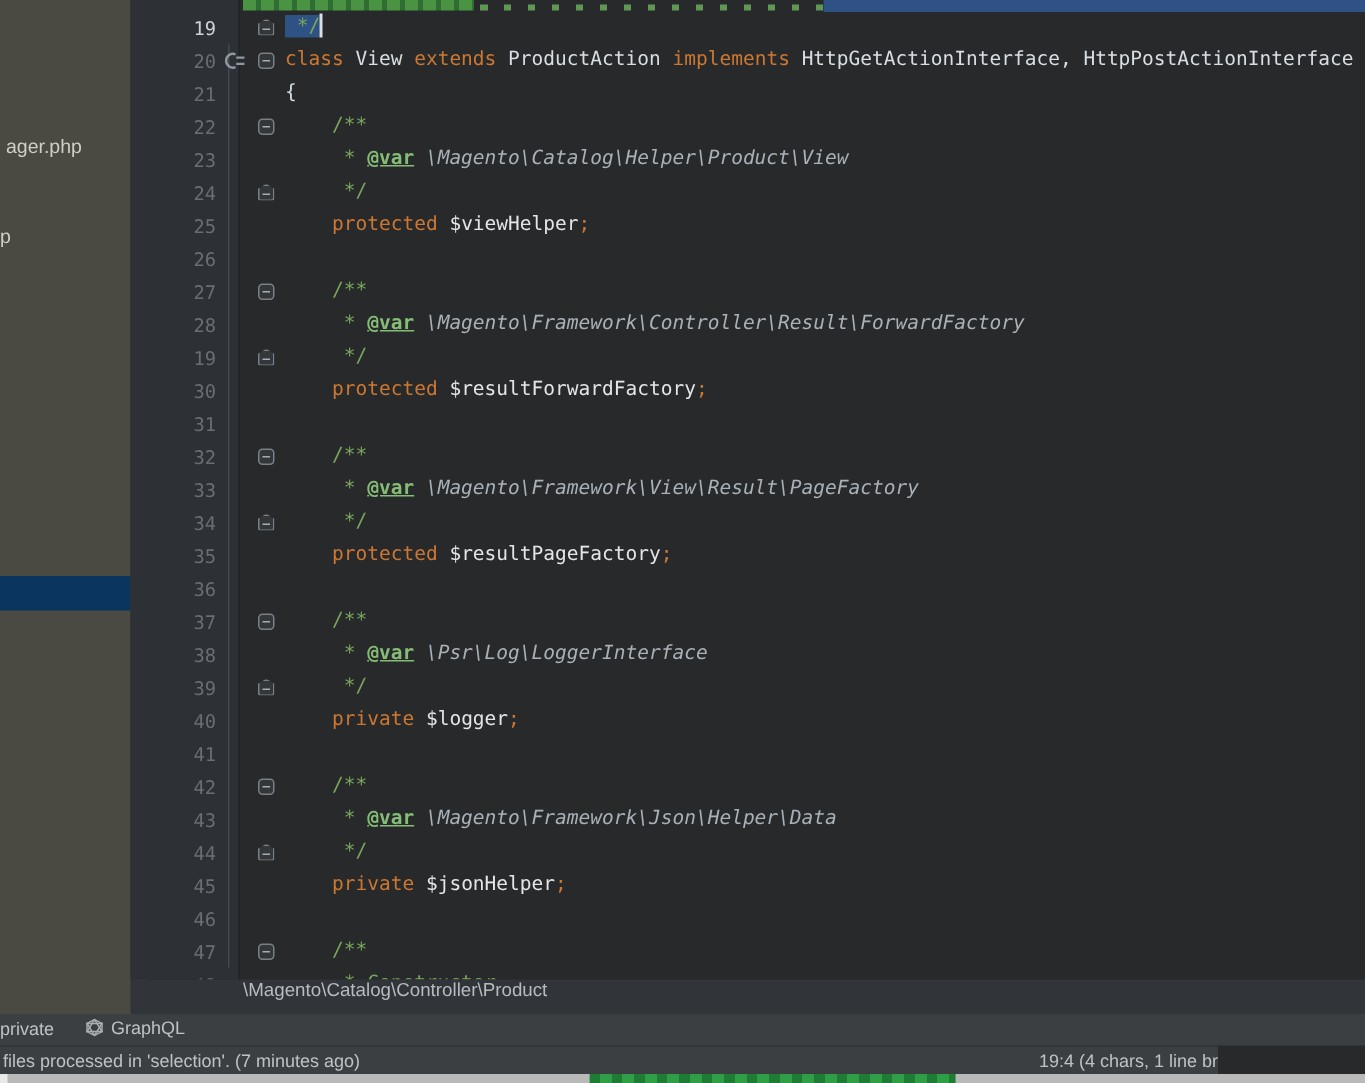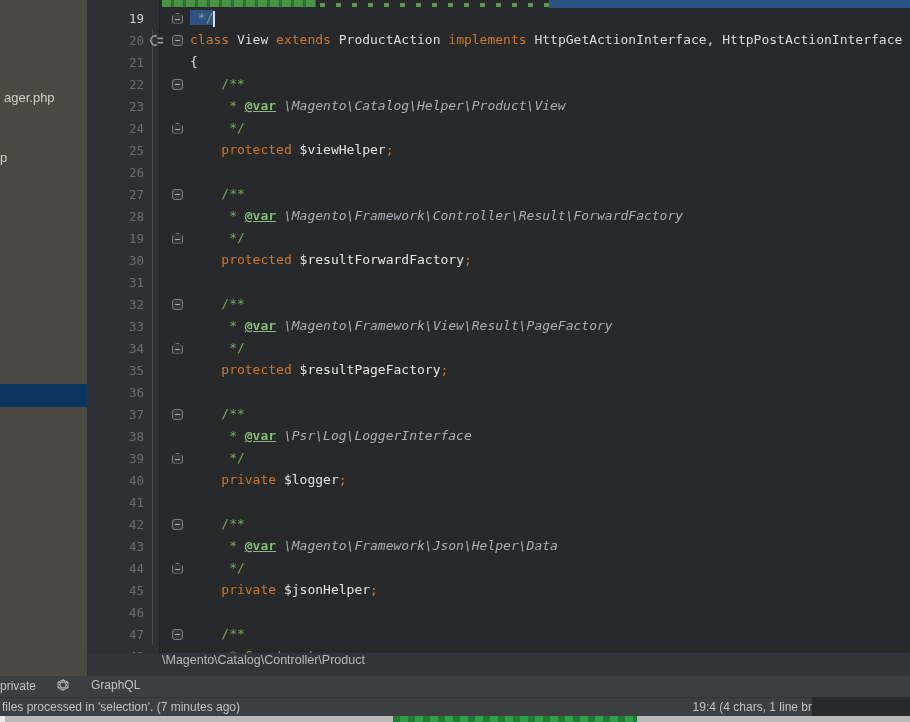--- a/index.html
+++ b/index.html
@@ -52,21 +52,21 @@
   .sel{background:#2d5283;}
   .caret{display:inline-block;width:2px;height:16px;background:#d8dee2;vertical-align:middle;}
 
   
   .crumbs{position:absolute;left:87px;top:653px;width:823px;height:23px;background:#313438;display:flex;}
   .crumbs span{margin-left:75px;color:#b6bbc0;font-size:12.5px;white-space:nowrap;}
 
   
   .toolbar{position:absolute;left:0;top:676px;width:910px;height:21px;background:#3c3f41;}
   .tw-terminal{position:absolute;left:0;top:3px;color:#bfc2c4;font-size:12px;}
-  .tw-gq{position:absolute;left:57px;top:2px;display:flex;align-items:center;gap:22px;color:#bfc2c4;font-size:12px;}
+  .tw-gq{position:absolute;left:57px;top:2px;display:flex;align-items:center;gap:5px;color:#bfc2c4;font-size:12px;}
 
   
   .statusbar{position:absolute;left:0;top:697px;width:812px;height:18px;background:#3c3f41;border-top:1px solid #323537;}
   .sb-msg{position:absolute;left:2px;top:2px;font-size:12px;color:#bfc2c4;white-space:nowrap;}
   .sb-caret{position:absolute;right:0px;top:2px;font-size:12px;color:#bfc2c4;white-space:nowrap;}
 
   
   .dock{position:absolute;left:0;top:716px;width:910px;height:6px;background:#b9b9b9;}
   .dock-notch{position:absolute;left:0;top:0;width:5px;height:6px;background:#e9e9e7;}
   .dock-green{position:absolute;left:393px;top:0;width:244px;height:6px;background:#2f9e46;

